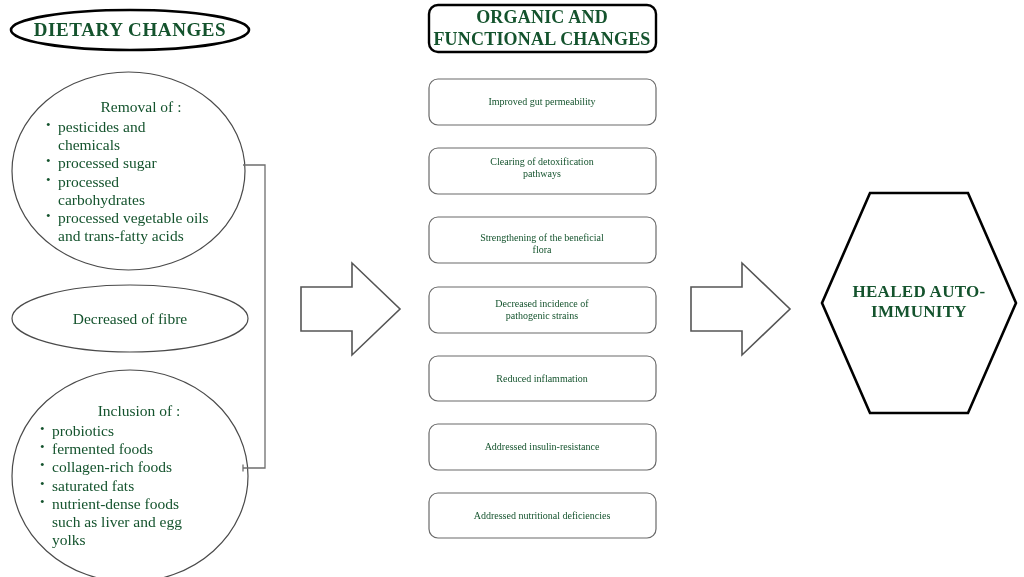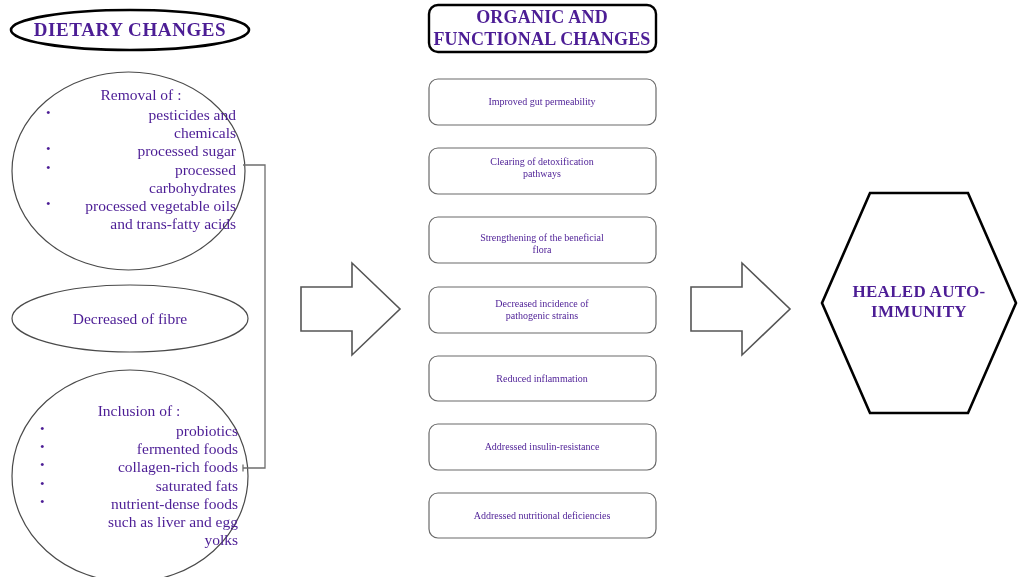--- a/index.html
+++ b/index.html
@@ -7,21 +7,21 @@
     padding: 0;
     background: #ffffff;
   }
   #canvas {
     position: relative;
     width: 1024px;
     height: 577px;
     background: #ffffff;
     overflow: hidden;
     font-family: "Liberation Serif", "DejaVu Serif", serif;
-    color: #4c1d95;
+    color: #14532d;
   }
   .svg-layer {
     position: absolute;
     left: 0;
     top: 0;
     width: 1024px;
     height: 577px;
     pointer-events: none;
   }
   .node-text {
@@ -38,21 +38,21 @@
   
   #title-ellipse-text {
     left: 10px; top: 10px; width: 240px; height: 41px;
     font-weight: bold;
     font-size: 19px;
     letter-spacing: 0.6px;
   }
 
   
   #circle-removal-text {
-    left: 22px; top: 68px; width: 214px; height: 184px;
+    left: 22px; top: 80px; width: 214px; height: 184px;
     font-size: 15.5px;
     align-items: flex-start;
     padding-left: 24px;
   }
   #circle-avoidance-text {
     left: 22px; top: 288px; width: 216px; height: 62px;
     font-size: 15.5px;
   }
   #circle-inclusion-text {
     left: 22px; top: 386px; width: 216px; height: 180px;
@@ -62,21 +62,21 @@
   }
   .circle-heading {
     width: 100%;
     text-align: center;
     margin-bottom: 1px;
   }
   ul.bullets {
     list-style: none;
     margin: 0;
     padding: 0;
-    text-align: right;
+    text-align: left;
     width: 100%;
   }
   ul.bullets li {
     position: relative;
     padding-left: 12px;
     margin: 0;
   }
   ul.bullets li::before {
     content: "\2022";
     position: absolute;

